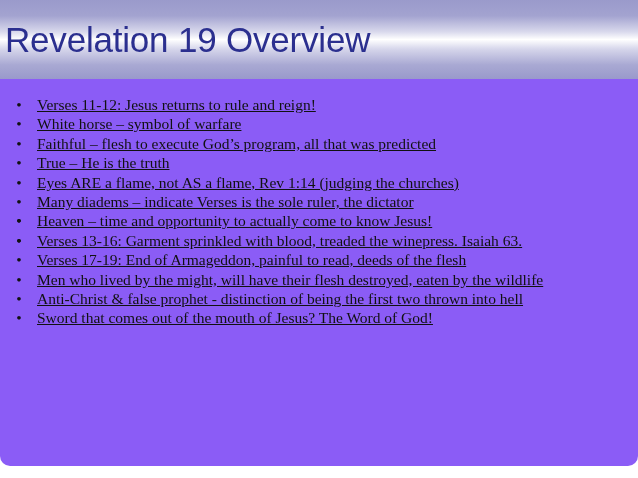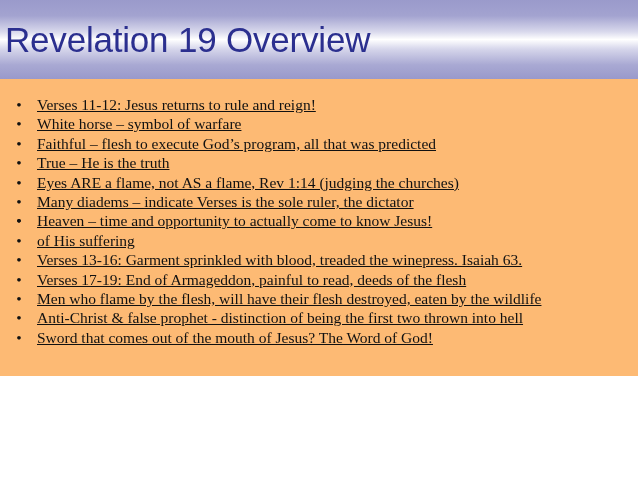--- a/index.html
+++ b/index.html
@@ -6,22 +6,23 @@
       margin: 0;
       padding: 0;
       width: 638px;
       height: 478px;
       background: #ffffff;
       overflow: hidden;
     }
     .slide {
       position: relative;
       width: 638px;
-      height: 376px;
-      background: #fdba74;
+      height: 466px;
+      background: #8b5cf6;
+      border-radius: 10px;
     }
     .title-banner {
       position: absolute;
       left: 0;
       top: 0;
       width: 638px;
       height: 79px;
       background: linear-gradient(to bottom,
         #9a9acb 0%,
         #a3a3d0 20%,
@@ -114,33 +115,32 @@
     </li>
     <li class="bullet-item">
       <span class="bullet-dot">•</span>
     </li>
     <li class="bullet-item">
       <span class="bullet-dot">•</span>
       <span class="bullet-text">Heaven – time and opportunity to actually come to know Jesus!</span>
     </li>
     <li class="bullet-item">
       <span class="bullet-dot">•</span>
-      <span class="bullet-text">of His suffering</span>
     </li>
     <li class="bullet-item">
       <span class="bullet-dot">•</span>
       <span class="bullet-text">Verses 13-16: Garment sprinkled with blood, treaded the winepress. Isaiah 63.</span>
     </li>
     <li class="bullet-item">
       <span class="bullet-dot">•</span>
       <span class="bullet-text">Verses 17-19: End of Armageddon, painful to read, deeds of the flesh</span>
     </li>
     <li class="bullet-item">
       <span class="bullet-dot">•</span>
-      <span class="bullet-text">Men who flame by the flesh, will have their flesh destroyed, eaten by the wildlife</span>
+      <span class="bullet-text">Men who lived by the might, will have their flesh destroyed, eaten by the wildlife</span>
     </li>
     <li class="bullet-item">
       <span class="bullet-dot">•</span>
       <span class="bullet-text">Anti-Christ &amp; false prophet - distinction of being the first two thrown into hell</span>
     </li>
     <li class="bullet-item">
       <span class="bullet-dot">•</span>
       <span class="bullet-text">Sword that comes out of the mouth of Jesus? The Word of God!</span>
     </li>
   </ul>

